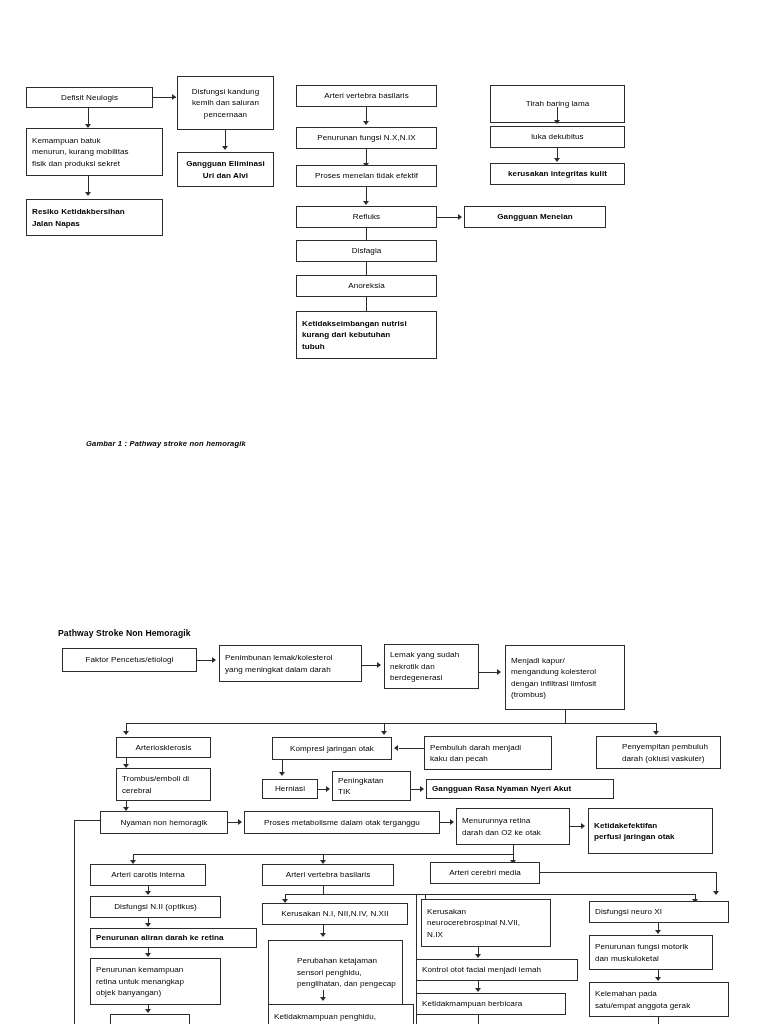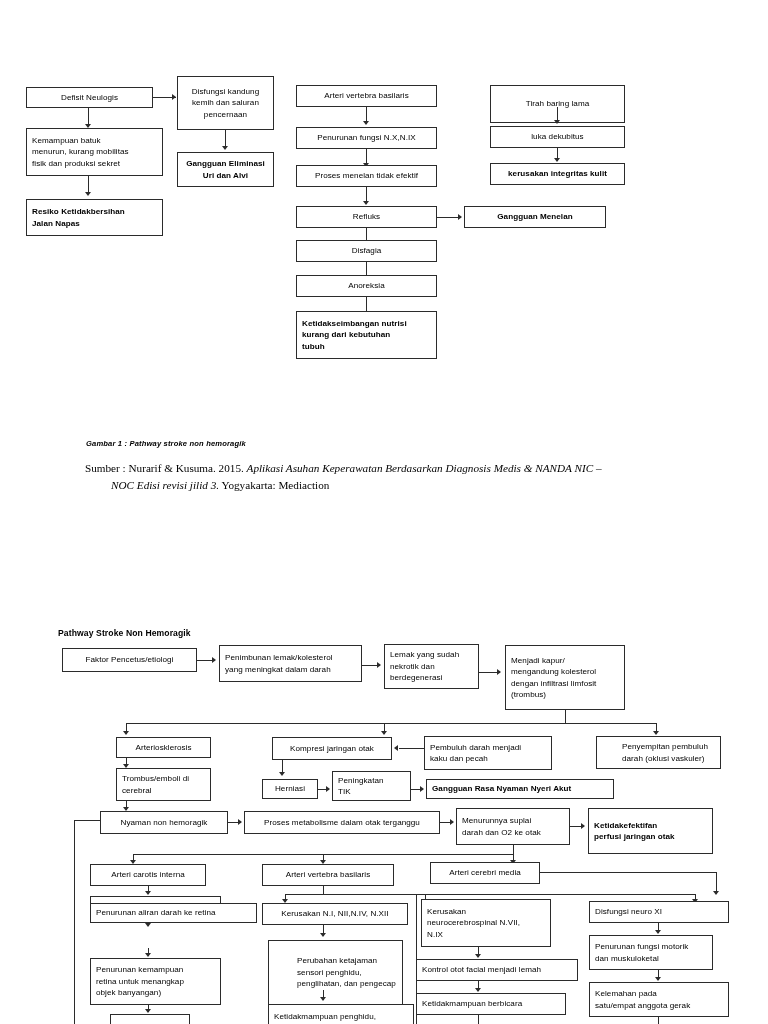--- a/index.html
+++ b/index.html
@@ -127,24 +127,20 @@
 
     <div class="box ctr" style="left:490px;top:126px;width:135px;height:22px;">luka dekubitus</div>
     <div class="vline" style="left:557px;top:148px;height:13px;"></div>
     <div class="arr-d" style="left:553.6px;top:158px;"></div>
 
     <div class="box ctr bold" style="left:490px;top:163px;width:135px;height:22px;">kerusakan integritas kulit</div>
   </div>
 
   <div class="cap-fig" style="left:86px;top:439px;">Gambar 1 : Pathway stroke non hemoragik</div>
 
-  <div class="cap-src" style="left:85px;top:460px;width:620px;">
-    <span>Sumber : Nurarif &amp; Kusuma. 2015. </span><i>Aplikasi Asuhan Keperawatan Berdasarkan Diagnosis Medis &amp; NANDA NIC –</i><br>
-    <span style="display:inline-block;width:26px;"></span><i>NOC Edisi revisi jilid 3.</i><span> Yogyakarta: Mediaction</span>
-  </div>
 
   <div class="sec-title" style="left:58px;top:628px;">Pathway Stroke Non Hemoragik</div>
 
   <div>
 
     <div class="box ctr" style="left:62px;top:648px;width:135px;height:24px;">Faktor Pencetus/etiologi</div>
     <div class="hline" style="left:197px;top:660px;width:18px;"></div>
     <div class="arr-r" style="left:212px;top:656.6px;"></div>
 
     <div class="box lft" style="left:219px;top:645px;width:143px;height:37px;">Penimbunan lemak/kolesterol
@@ -213,21 +209,21 @@
     <div class="hline" style="left:74px;top:820px;width:26px;"></div>
     <div class="vline" style="left:74px;top:820px;height:204px;"></div>
 
     <div class="hline" style="left:228px;top:822px;width:13px;"></div>
     <div class="arr-r" style="left:238px;top:818.6px;"></div>
 
     <div class="box ctr" style="left:244px;top:811px;width:196px;height:23px;">Proses metabolisme dalam otak terganggu</div>
     <div class="hline" style="left:440px;top:822px;width:13px;"></div>
     <div class="arr-r" style="left:450px;top:818.6px;"></div>
 
-    <div class="box lft" style="left:456px;top:808px;width:114px;height:37px;">Menurunnya suplai
+    <div class="box lft" style="left:456px;top:808px;width:114px;height:37px;">Menurunnya retina
 darah dan O2 ke otak</div>
     <div class="hline" style="left:570px;top:826px;width:14px;"></div>
     <div class="arr-r" style="left:581px;top:822.6px;"></div>
 
     <div class="box lft bold" style="left:588px;top:808px;width:125px;height:46px;">Ketidakefektifan
 perfusi jaringan otak</div>
 
     <div class="vline" style="left:513px;top:845px;height:9px;"></div>
     <div class="hline" style="left:133px;top:854px;width:380px;"></div>
 
@@ -262,21 +258,21 @@
     <div class="arr-d" style="left:421.6px;top:899px;"></div>
     <div class="vline" style="left:695px;top:894px;height:8px;"></div>
     <div class="arr-d" style="left:691.6px;top:899px;"></div>
 
     <div class="vline" style="left:416px;top:894px;height:130px;"></div>
 
     <div class="box ctr" style="left:90px;top:896px;width:131px;height:22px;">Disfungsi N.II (optikus)</div>
     <div class="vline" style="left:148px;top:918px;height:8px;"></div>
     <div class="arr-d" style="left:144.6px;top:923px;"></div>
 
-    <div class="box lft" style="left:90px;top:903px;width:167px;height:20px;">Penurunan aliran darah ke retina</div>
+    <div class="box lft" style="left:90px;top:928px;width:167px;height:20px;font-weight:bold;">Penurunan aliran darah ke retina</div>
     <div class="vline" style="left:148px;top:948px;height:8px;"></div>
     <div class="arr-d" style="left:144.6px;top:953px;"></div>
 
     <div class="box lft" style="left:90px;top:958px;width:131px;height:47px;">Penurunan kemampuan
 retina untuk menangkap
 objek banyangan)</div>
     <div class="vline" style="left:148px;top:1005px;height:7px;"></div>
     <div class="arr-d" style="left:144.6px;top:1009px;"></div>
 
     <div class="box lft" style="left:110px;top:1014px;width:80px;height:26px;">Kebutaan</div>

